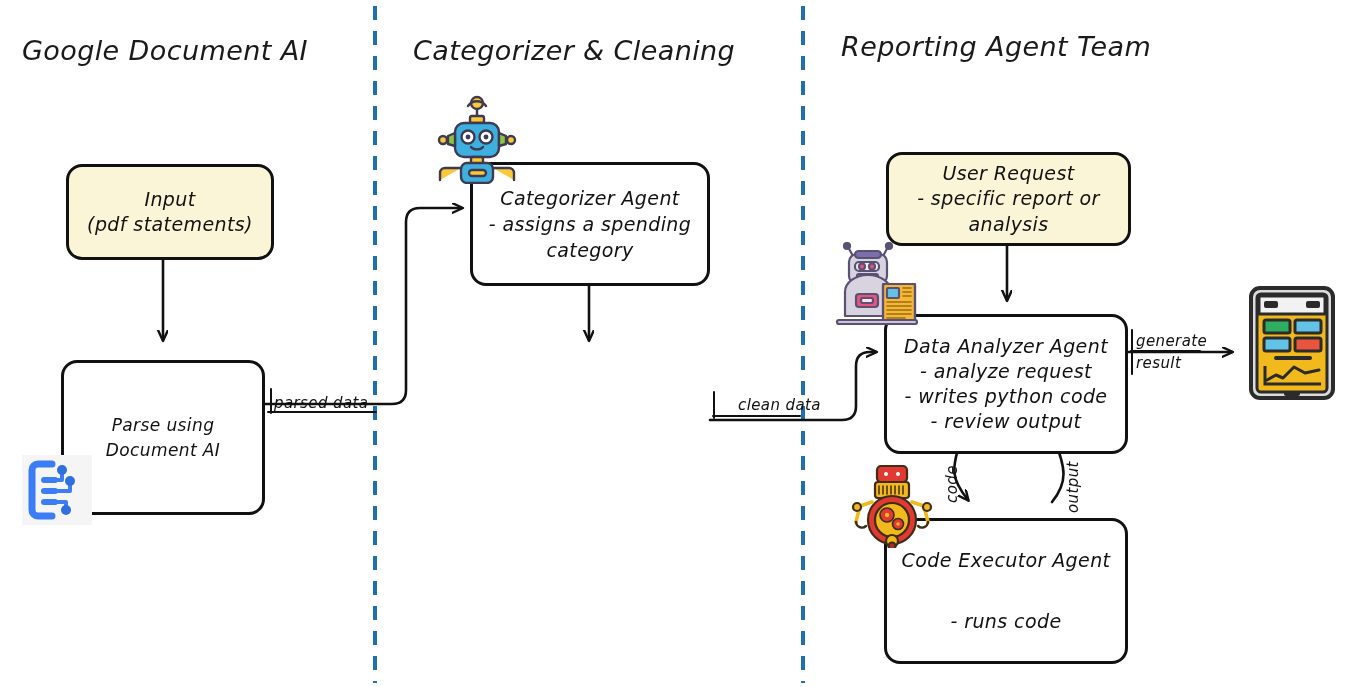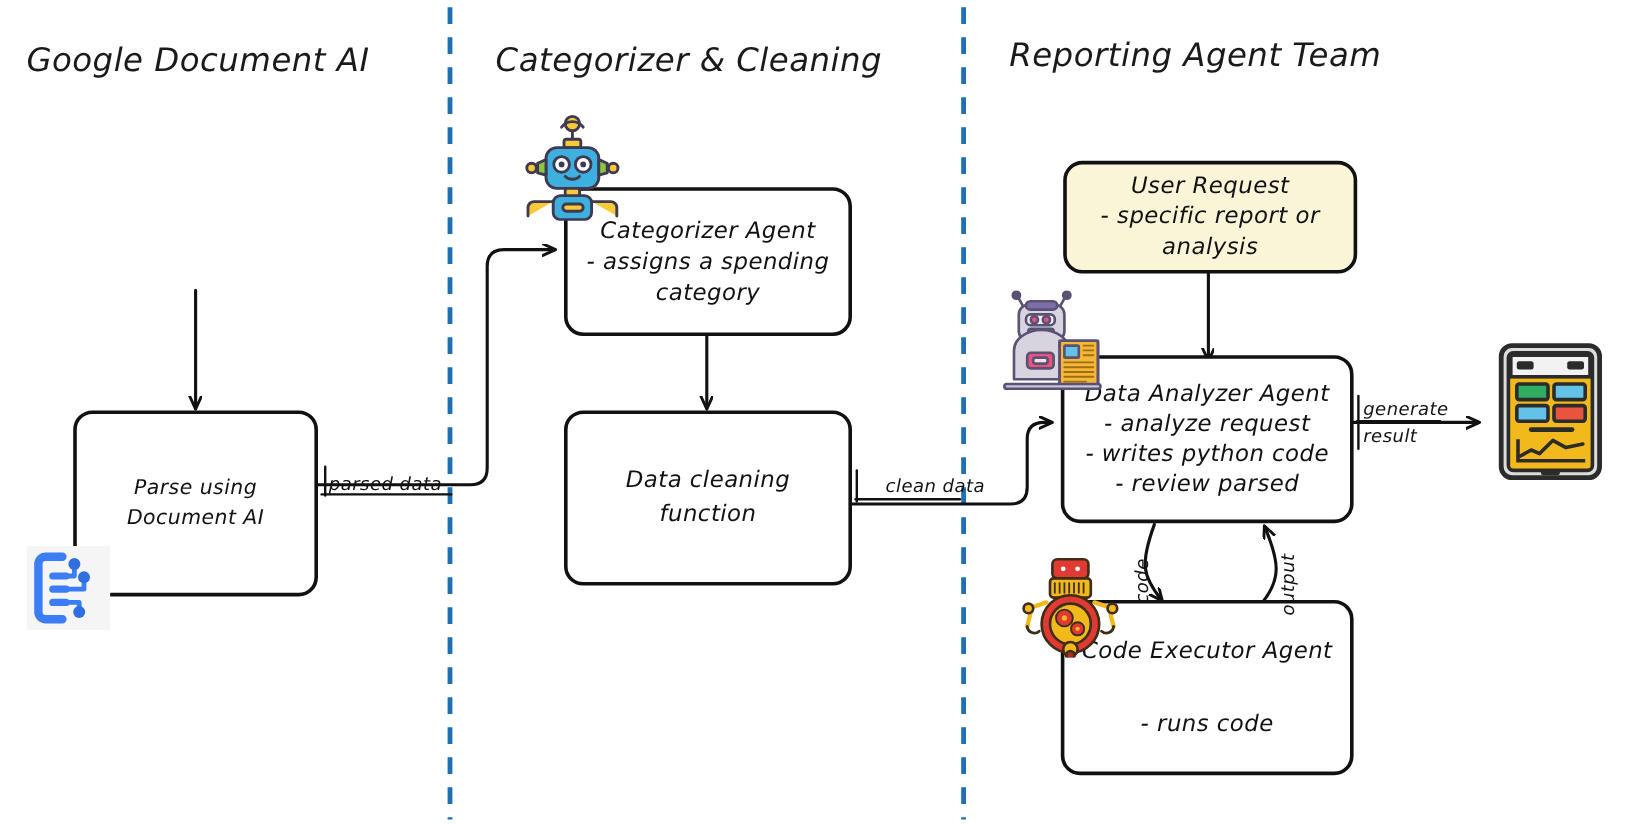--- a/index.html
+++ b/index.html
@@ -39,20 +39,21 @@
     border: 3px solid #111111;
     border-radius: 16px;
     background: #ffffff;
     display: flex;
     flex-direction: column;
     align-items: center;
     justify-content: center;
     text-align: center;
     color: #111111;
     z-index: 3;
+    margin-top: 18px;
   }
   .node.cream { background: #fbf5d8; }
   .node .line { display: block; white-space: nowrap; }
   .edge-label {
     position: absolute;
     font-size: 15px;
     color: #111111;
     white-space: nowrap;
     z-index: 4;
     background: transparent;
@@ -101,48 +102,48 @@
       <path d="M714,392 L714,418" stroke-width="2"></path>
       <path d="M1131,351 L1200,351" stroke-width="2"></path>
       <path d="M1132,330 L1132,374" stroke-width="2"></path>
     </g>
   </svg>
 
   <div class="lane-title hand" style="left:22px; top:36px;">Google Document AI</div>
   <div class="lane-title hand" style="left:413px; top:36px;">Categorizer &amp; Cleaning</div>
   <div class="lane-title hand" style="left:841px; top:32px;">Reporting Agent Team</div>
 
+  <div class="node cream hand" style="left:66px; top:146px; width:208px; height:96px; font-size:19px; line-height:1.32;">
+    <span class="line">Input</span>
+    <span class="line">(pdf statements)</span>
+  </div>
 
   <div class="node hand" style="left:61px; top:342px; width:204px; height:155px; font-size:17px; line-height:1.45;">
     <span class="line">Parse using</span>
     <span class="line">Document AI</span>
   </div>
 
-  <div class="node hand" style="left:470px; top:156px; width:240px; height:124px; font-size:19px; line-height:1.38;">
+  <div class="node hand" style="left:470px; top:144px; width:240px; height:124px; font-size:19px; line-height:1.38;">
     <span class="line">Categorizer Agent</span>
     <span class="line">- assigns a spending</span>
     <span class="line">category</span>
   </div>
 
-  <div class="node hand" style="left:470px; top:342px; width:240px; height:146px; font-size:19px; line-height:1.45;">
-    <span class="line">Data cleaning</span>
-    <span class="line">function</span>
-  </div>
 
   <div class="node cream hand" style="left:886px; top:134px; width:245px; height:94px; font-size:19px; line-height:1.34;">
     <span class="line">User Request</span>
     <span class="line">- specific report or</span>
     <span class="line">analysis</span>
   </div>
 
   <div class="node hand" style="left:884px; top:296px; width:244px; height:140px; font-size:19px; line-height:1.32;">
     <span class="line">Data Analyzer Agent</span>
     <span class="line">- analyze request</span>
     <span class="line">- writes python code</span>
-    <span class="line">- review parsed</span>
+    <span class="line">- review output</span>
   </div>
 
   <div class="node hand" style="left:884px; top:500px; width:244px; height:146px; font-size:19px; line-height:1.42; justify-content:center;gap:34px;">
     <span class="line">Code Executor Agent</span>
     <span class="line">- runs code</span>
   </div>
 
   <div class="edge-label hand" style="left:274px; top:394px;">parsed data</div>
 
   <div class="edge-label hand" style="left:716px; top:396px;padding-left:22px;">clean data</div>

